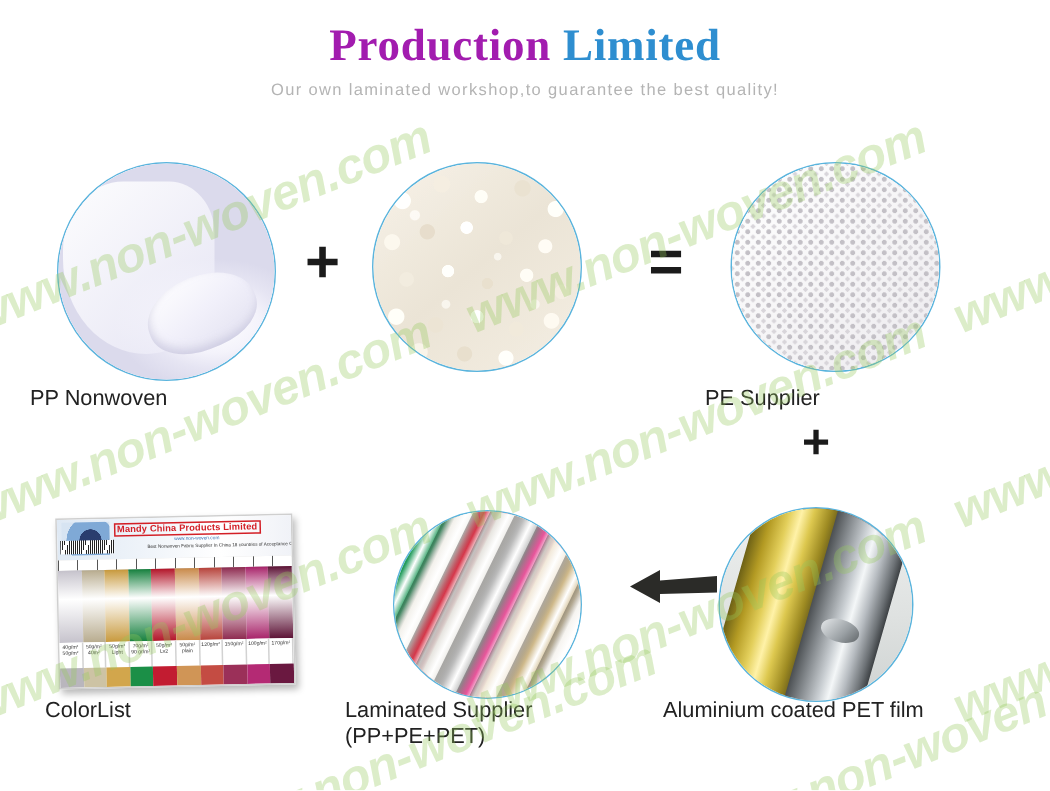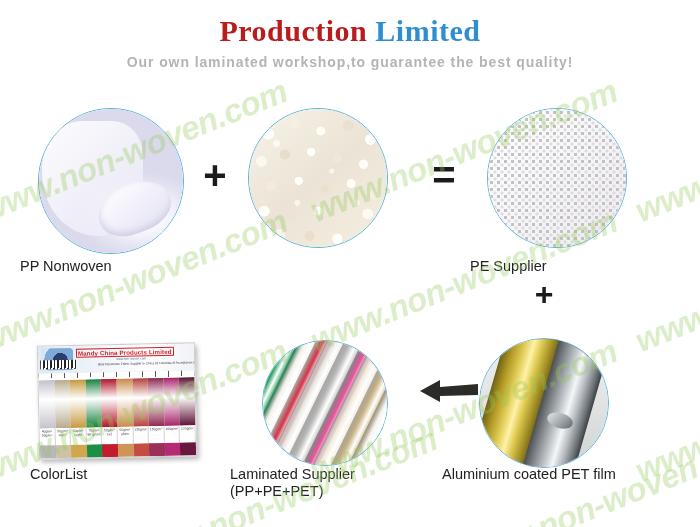--- a/index.html
+++ b/index.html
@@ -32,30 +32,29 @@
   }
   #title {
     font-family: "Liberation Serif", serif;
     font-size: 30px;
     font-weight: bold;
     letter-spacing: 0.5px;
     line-height: 34px;
     color: #231f20;
     white-space: nowrap;
   }
-  #title .word-dark { color: #b91c1c; margin-top: 14px; }
+  #title .word-dark { color: #a21caf; margin-top: 14px; }
   #title .word-blue { color: #2e8ed0; }
   #subtitle {
     margin-top: 6px;
-    font-size: 14px;
+    font-size: 11px;
     color: #b4b4b4;
     letter-spacing: 0.9px;
     font-family: "Liberation Sans", sans-serif;
     white-space: nowrap;
-    font-weight: bold;
   }
 
   
   .circle {
     position: absolute;
     border-radius: 50%;
     border: 1.5px solid #5ab4dd;
     overflow: hidden;
     box-sizing: border-box;
     background: #fff;

